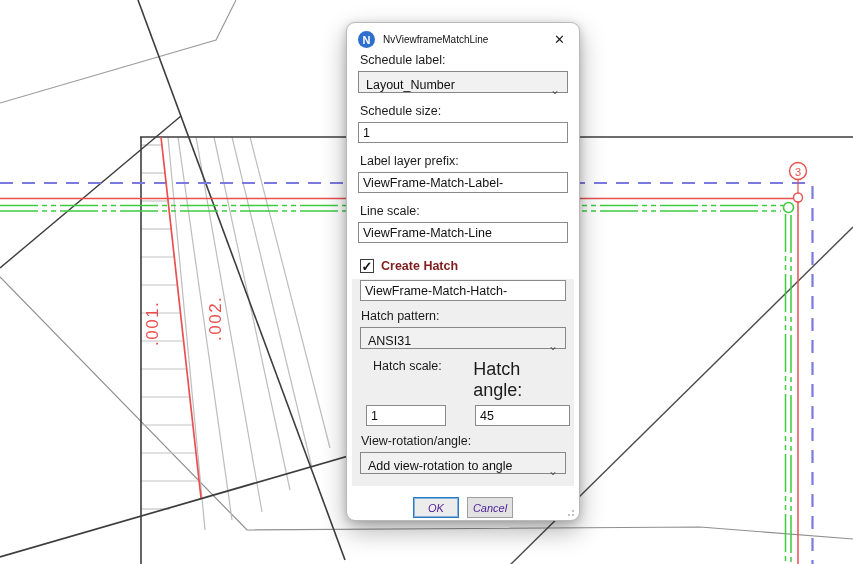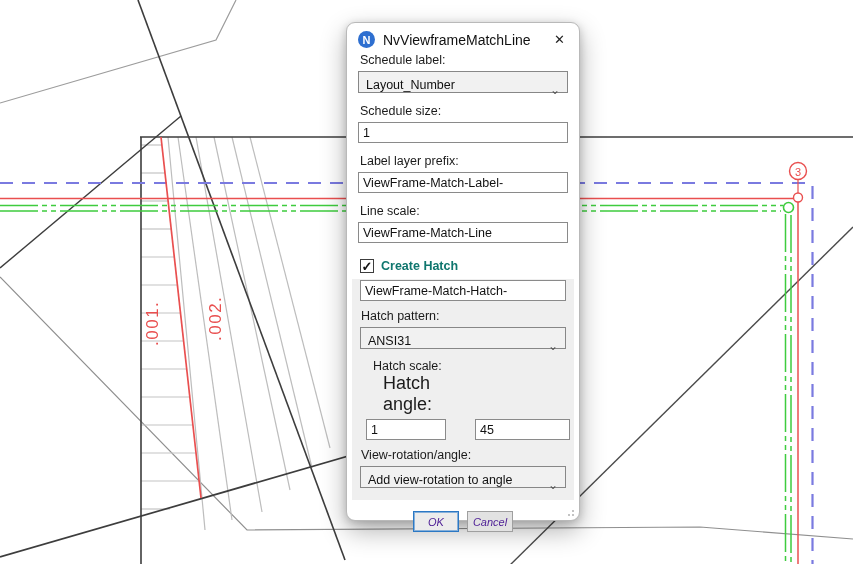--- a/index.html
+++ b/index.html
@@ -11,38 +11,38 @@
   .cad{position:absolute;left:0;top:0;width:853px;height:564px;}
   
   .dialog{
     position:absolute;left:346px;top:22px;width:234px;height:499px;box-sizing:border-box;
     background:#fff;border:1px solid #b9b9b9;border-radius:9px;
     box-shadow:0 10px 26px rgba(0,0,0,.30), 0 2px 8px rgba(0,0,0,.18);
   }
   .titlebar{display:flex;align-items:center;padding:8px 10px 0 11px;}
   .app-icon{width:17px;height:17px;border-radius:50%;background:#2e6fd0;color:#fff;
     font-size:11px;font-weight:bold;display:flex;align-items:center;justify-content:center;flex:0 0 auto;}
-  .title{font-size:14px;color:#101010;margin-left:8px;flex:1;white-space:nowrap;}
+  .title{font-size:10px;color:#101010;margin-left:8px;flex:1;white-space:nowrap;}
   .close{font-size:13px;color:#222;padding:1px 4px;cursor:default;line-height:1;}
   .dbody{padding:0 11px;}
   .lbl{font-size:12.5px;color:#1b1b1b;margin:11px 0 4px 2px;}
   .lbl.first{margin-top:5px;}
   .combo{height:22px;background:#f1f1f1;border:1px solid #878787;display:flex;align-items:flex-end;
     padding:0 7px;font-size:12.5px;color:#111;box-sizing:border-box;}
   .combo .chev{margin-left:auto;color:#555;font-size:12px;line-height:0;transform:translateY(-2px);}
   .tinput{box-sizing:border-box;width:100%;height:21px;border:1px solid #8a8a8a;background:#fff;
     font-size:12.5px;padding:0 4px;font-family:inherit;color:#111;border-radius:0;outline:none;}
   .check-row{display:flex;align-items:center;margin:16px 0 0 2px;}
   .checkbox{width:14px;height:14px;border:1px solid #3c3c3c;background:#fff;display:flex;
     align-items:center;justify-content:center;font-size:13px;font-weight:bold;color:#111;line-height:1;box-sizing:border-box;}
-  .check-label{font-weight:bold;font-size:12.5px;margin-left:7px;color:#0f766e;}
+  .check-label{font-weight:bold;font-size:12.5px;margin-left:7px;color:#7f1d1d;}
   .hatch-panel{background:#efefef;margin:6px -6px 0 -6px;padding:1px 8px 12px 8px;}
   .hatch-panel .lbl{margin:8px 0 4px 1px;}
   .row2{display:flex;margin-top:2px;}
-  .row2-lbls{display:flex;margin:10px 0 4px 0;flex-direction:column;}
+  .row2-lbls{display:flex;margin:10px 0 4px 0;}
   .c1{width:80px;margin-left:6px;}
   .c2{width:95px;margin-left:29px;}
   .c1l{width:80px;margin-left:13px;font-size:12.5px;color:#1b1b1b;}
   .c2l{width:96px;margin-left:23px;font-size:18px;color:#1b1b1b;}
   .btn-row{display:flex;justify-content:center;gap:8px;margin-top:11px;}
   .btn{width:46px;height:21px;font-size:11px;display:flex;align-items:center;justify-content:center;
     box-sizing:border-box;color:#4c1d95;font-style:italic;}
   .btn-ok{background:#ececec;border:1px solid #2b78c4;box-shadow:inset 0 0 0 1px #86b0da;}
   .btn-cancel{background:#e2e2e2;border:1px solid #9f9f9f;}
   .grip{position:absolute;right:4px;bottom:3px;width:9px;height:9px;opacity:.5;

